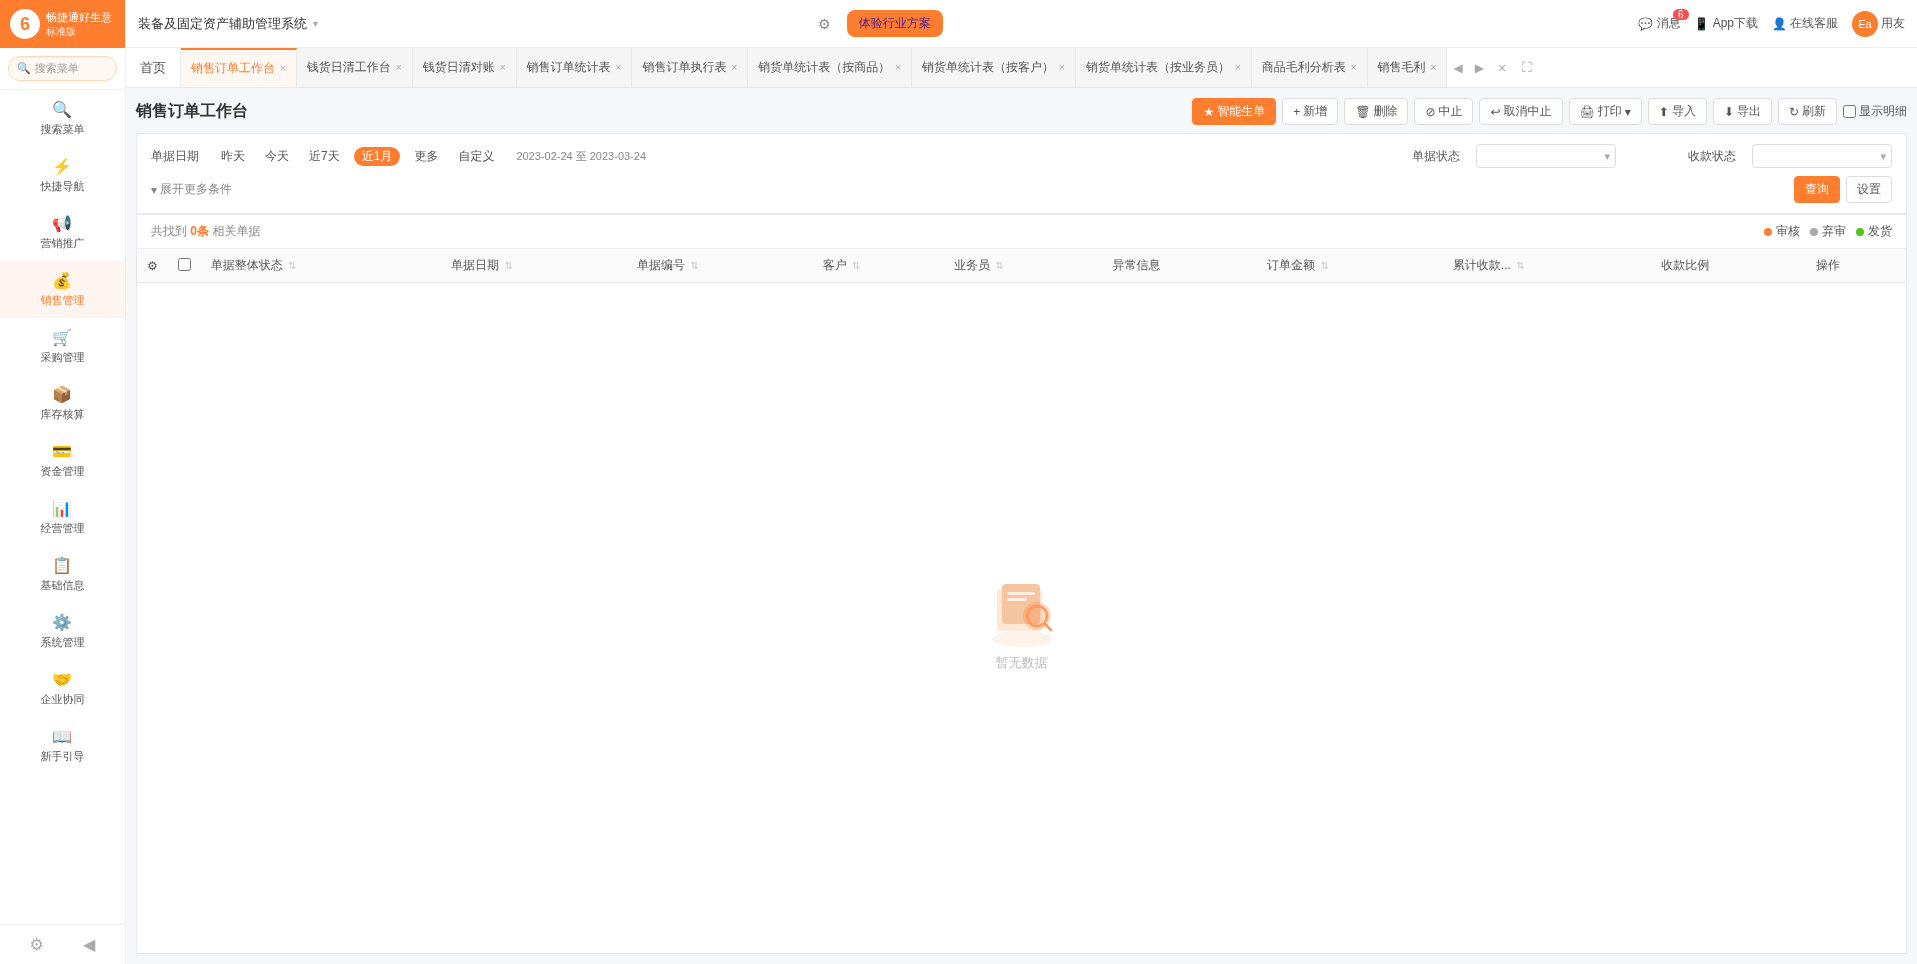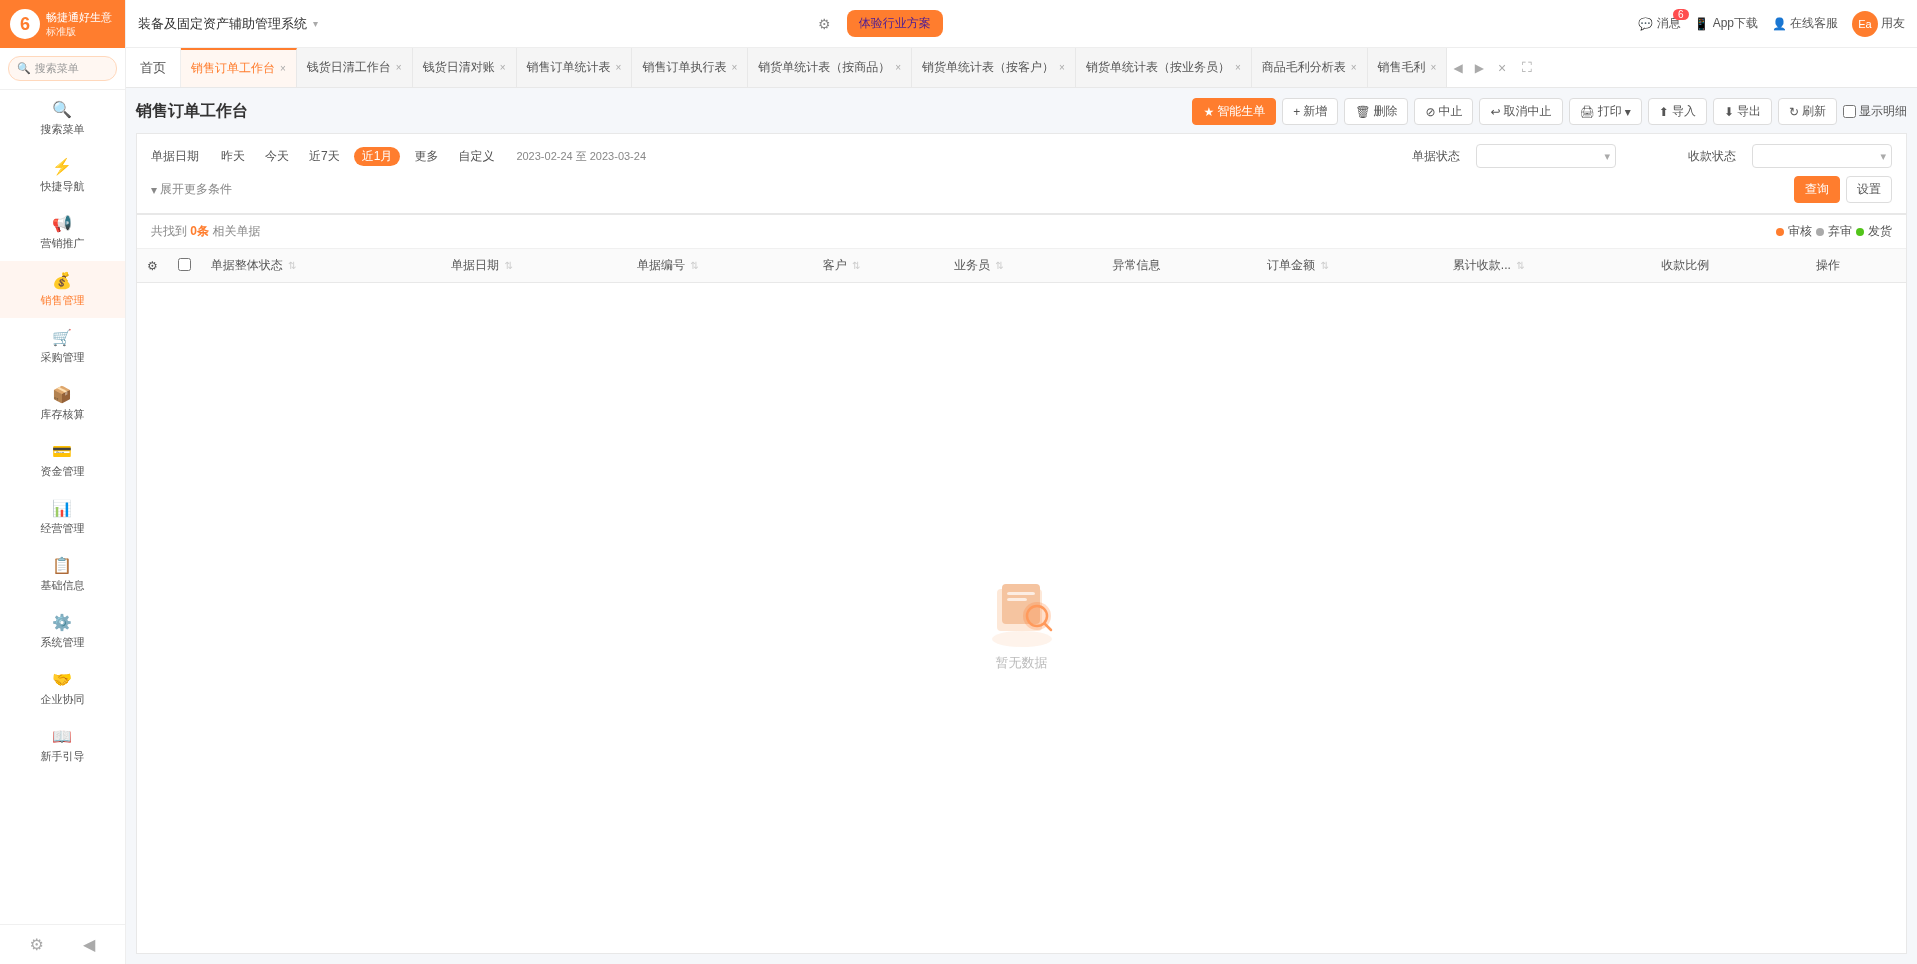--- a/index.html
+++ b/index.html
@@ -293,21 +293,21 @@
     }
     .table-toolbar {
       padding: 8px 14px;
       display: flex;
       align-items: center;
       justify-content: space-between;
       border-bottom: 1px solid #f0f0f0;
     }
     .table-count { color: #888; font-size: 12px; }
     .table-count strong { color: #ff7d2e; }
-    .table-actions { display: flex; gap: 4px; align-items: flex-start; }
+    .table-actions { display: flex; gap: 10px; align-items: flex-start; }
     .tbl-action {
       display: flex; align-items: center; gap: 2px;
       font-size: 12px; color: #555; cursor: pointer;
     }
     .tbl-action .dot { width: 8px; height: 8px; border-radius: 50%; display: inline-block; margin-right: 2px; }
     .tbl-action.audit .dot { background: #ff7d2e; }
     .tbl-action.disaudit .dot { background: #aaa; }
     .tbl-action.deliver .dot { background: #52c41a; }
 
     table {

